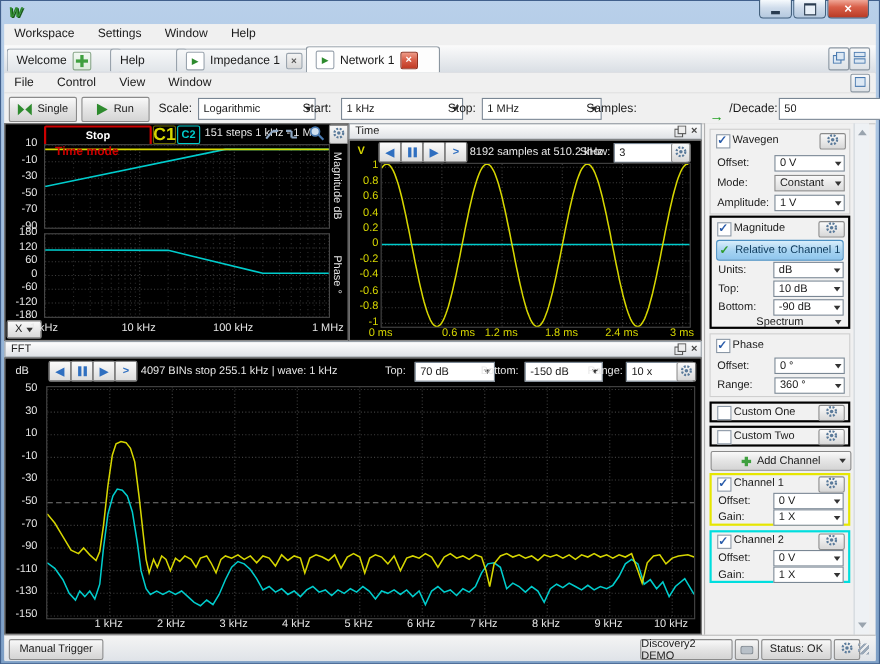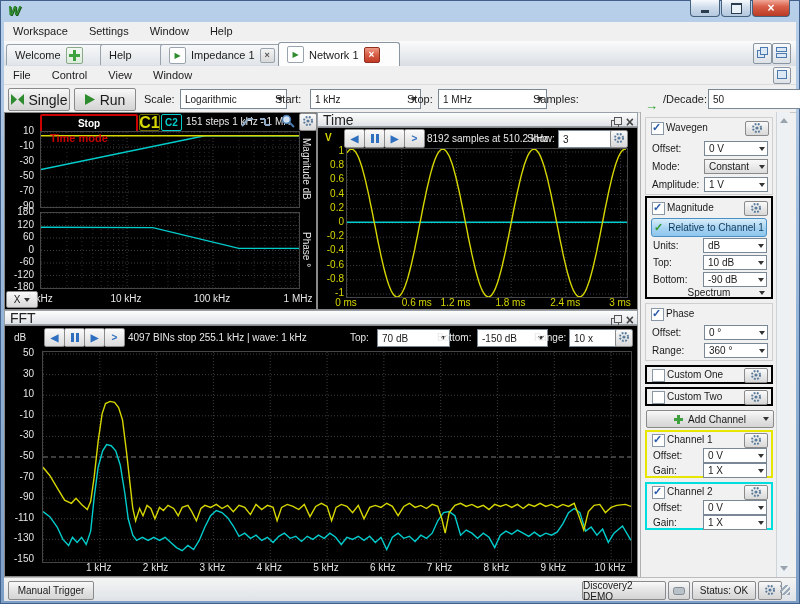--- a/index.html
+++ b/index.html
@@ -33,32 +33,32 @@
   .tab-close{width:13px;height:13px;border:1px solid #9aa4ae;border-radius:2px;background:linear-gradient(#f4f4f4,#d8d8d8);
     color:#555;font-size:9px;font-weight:bold;display:flex;align-items:center;justify-content:center;}
   .tab-close.red{background:linear-gradient(#ee9a86,#d9604a 45%,#c13a24);border-color:#8e2f1e;color:#fff;width:14px;height:14px;font-size:10px;}
   .plus-icon{width:15px;height:15px;background:linear-gradient(#f2f8f2,#dcecdc);border:1px solid #8aa88a;border-radius:2px;position:relative;}
   .plus-icon::before{content:"";position:absolute;left:6px;top:2px;width:3px;height:11px;background:#3fa03f;}
   .plus-icon::after{content:"";position:absolute;left:2px;top:6px;width:11px;height:3px;background:#3fa03f;}
   .stackbtn{position:absolute;width:17px;height:19px;border:1px solid #8a96a2;border-radius:2px;background:linear-gradient(#f8f9fa,#dde2e7);}
   .stackbtn svg{display:block;margin:3px auto;}
   
   .btn{position:absolute;display:flex;align-items:center;justify-content:center;gap:5px;
-    background:linear-gradient(#f9f9f9,#e6e6e6 45%,#d4d4d4);border:1px solid #8a8a8a;border-radius:2px;font-size:14px;}
+    background:linear-gradient(#f9f9f9,#e6e6e6 45%,#d4d4d4);border:1px solid #8a8a8a;border-radius:2px;font-size:10px;}
   .combo{position:absolute;background:#fff;border:1px solid #7a8794;display:flex;align-items:center;
     padding:0 13px 0 4px;font-size:10px;overflow:hidden;}
   .combo span{white-space:nowrap;overflow:hidden;}
   .combo .arr,.btncombo .arr{position:absolute;right:3px;top:50%;margin-top:-2px;width:0;height:0;
     border-left:3px solid transparent;border-right:3px solid transparent;border-top:4px solid #333;}
   .lbl{position:absolute;font-size:11px;white-space:nowrap;}
   .toolbar{position:absolute;left:4px;top:85px;width:792px;height:27px;background:#f0f0f0;border-bottom:1px solid #c8c8c8;}
   
   .blackpanel{position:absolute;background:#000;border:1px solid #888;box-sizing:border-box;}
   .ptitle{position:absolute;background:linear-gradient(#fdfdfd,#dfe2e6);border:1px solid #98a0a8;box-sizing:border-box;
-    font-size:14px;display:flex;align-items:center;padding:0 5px;color:#222;text-align:center;}
+    font-size:10px;display:flex;align-items:center;padding:0 5px;color:#222;text-align:center;}
   .pt-icons{position:absolute;right:3px;top:1px;display:flex;gap:4px;align-items:center;}
   .plot{position:absolute;background:#000;border:1px solid #464646;}
   .grid-major{stroke:#3d3d3d;stroke-dasharray:1,2;}
   .grid-minor{stroke:#2d2d2d;stroke-dasharray:1,3;}
   .grid-emph{stroke:#7a7a7a;stroke-dasharray:5,3;}
   .trace{fill:none;stroke-width:1.4;}
   .ticks{position:absolute;font-size:10px;}
   .yticks .tick{position:absolute;right:0;height:10px;line-height:10px;white-space:nowrap;}
   .xticks .tick{position:absolute;top:0;transform:translateX(-50%);white-space:nowrap;}
   .bode-ticks{color:#e6e6e6;} .time-ticks{color:#d6d600;} .fft-ticks{color:#e6e6e6;}

